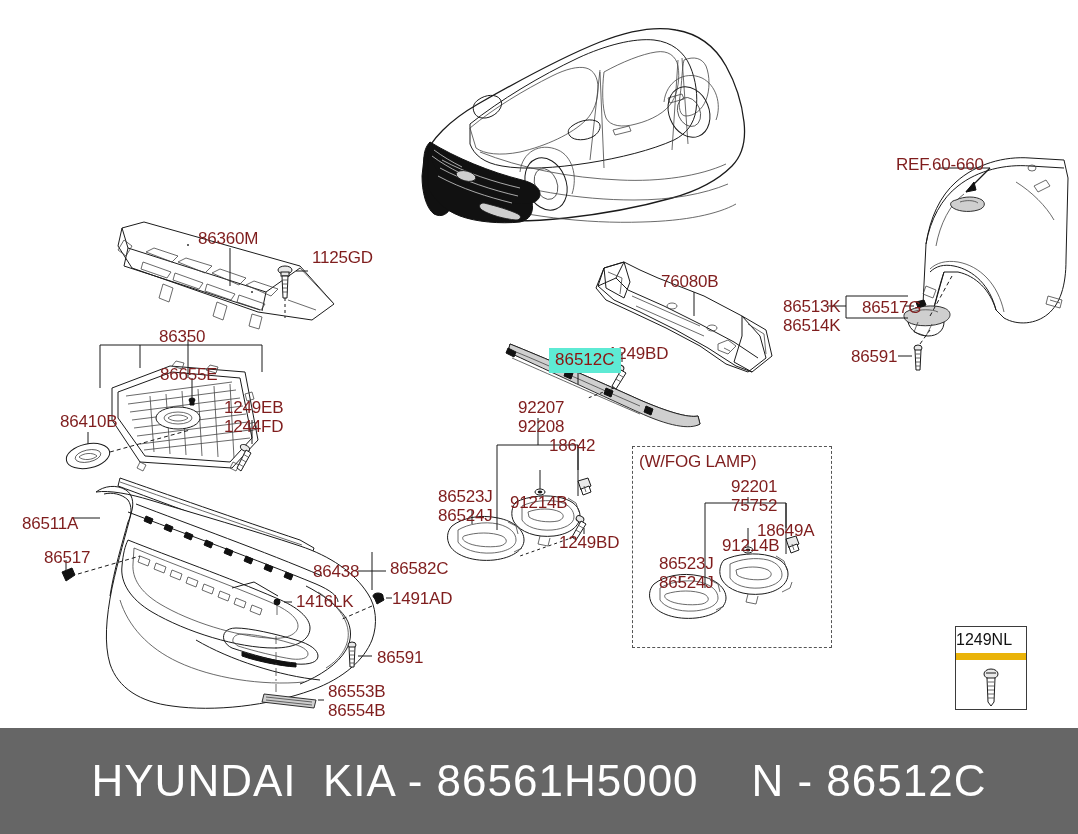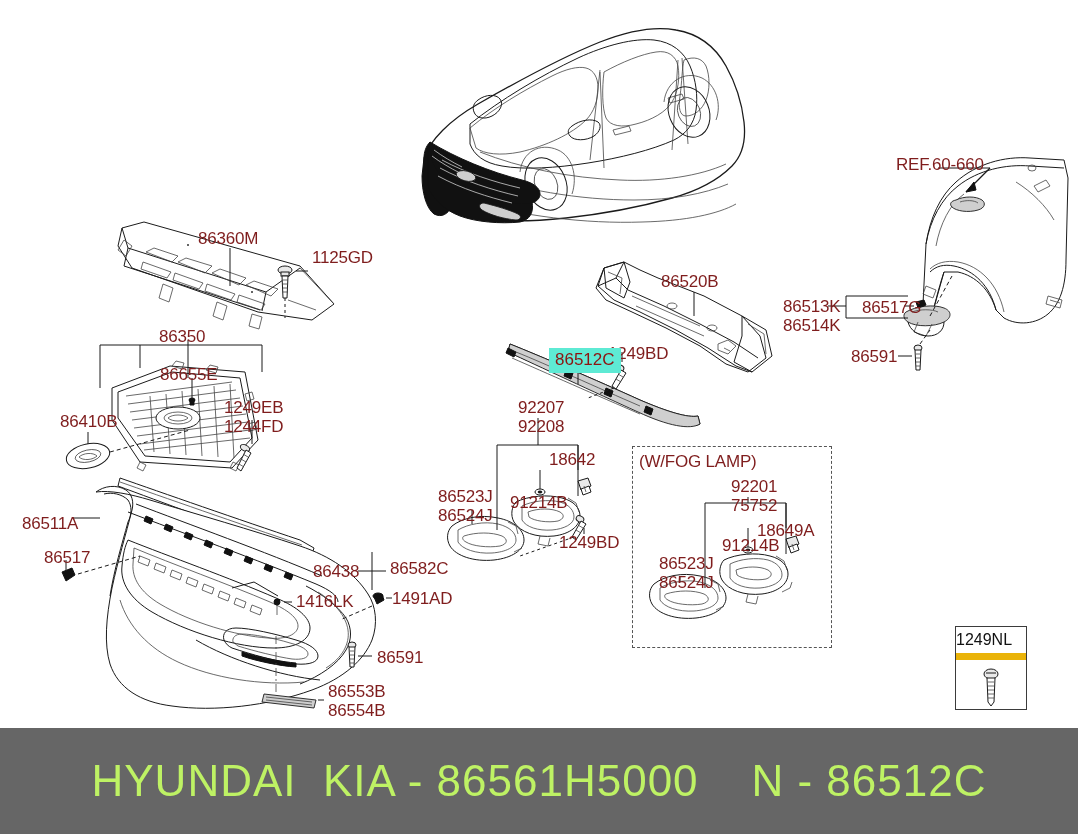--- a/index.html
+++ b/index.html
@@ -10,21 +10,21 @@
   .lbl{position:absolute;font-family:"Liberation Sans",sans-serif;font-size:17px;color:#7f1d1d;white-space:pre;line-height:19px;letter-spacing:-.2px;}
   .lbl.two{line-height:19px;}
   .hl{position:absolute;font-family:"Liberation Sans",sans-serif;font-size:17px;color:#8d1310;background:#5eead4;padding:3px 6px 4px 6px;white-space:nowrap;line-height:18px;}
   .legend{position:absolute;border:1px solid #3b3b3b;background:#fff;}
   .legend .lgbar{border-bottom:7px solid #eab308;height:26px;display:flex;align-items:center;}
   .legend .lgtxt{font-size:16px;color:#111;}
   .legend .lgbody{height:54px;display:flex;align-items:center;justify-content:center;}
   .fogbox{position:absolute;border:1px dashed #555;background:transparent;}
   #footer{position:absolute;left:0;top:728px;width:1078px;height:106px;background:#666666;}
   #footer .ftxt{position:absolute;left:0;top:0;width:1078px;height:106px;display:flex;align-items:center;justify-content:center;}
-  #footer .ftxt span{color:#bef264;font-size:44px;font-family:"Liberation Sans",sans-serif;letter-spacing:1px;white-space:pre;}
+  #footer .ftxt span{color:#ffffff;font-size:44px;font-family:"Liberation Sans",sans-serif;letter-spacing:1px;white-space:pre;}
   svg{display:block;}
   .ln{stroke:#1b1b1b;stroke-width:1;fill:none;}
   .ln2{stroke:#1b1b1b;stroke-width:1.3;fill:none;}
   .thin{stroke:#444;stroke-width:.8;fill:none;}
   .fillw{fill:#ffffff;stroke:#1b1b1b;stroke-width:1;}
   .filld{fill:#111;stroke:#111;stroke-width:1;}
   .fillg{fill:#e9e9e9;stroke:#1b1b1b;stroke-width:1;}
   .fillm{fill:#cfcfcf;stroke:#1b1b1b;stroke-width:.9;}
 </style>
 </head>
@@ -521,25 +521,25 @@
     <div class="lbl" style="left:22px;top:514px;">86511A</div>
     <div class="lbl" style="left:44px;top:548px;">86517</div>
     <div class="lbl" style="left:313px;top:562px;">86438</div>
     <div class="lbl" style="left:390px;top:559px;">86582C</div>
     <div class="lbl" style="left:296px;top:592px;">1416LK</div>
     <div class="lbl" style="left:392px;top:589px;">1491AD</div>
     <div class="lbl" style="left:377px;top:648px;">86591</div>
     <div class="lbl two" style="left:328px;top:682px;">86553B
 86554B</div>
 
-    <div class="lbl" style="left:661px;top:272px;">86520B</div>
+    <div class="lbl" style="left:661px;top:272px;">76080B</div>
     <div class="lbl" style="left:608px;top:344px;">1249BD</div>
     <div class="lbl two" style="left:518px;top:398px;">92207
 92208</div>
-    <div class="lbl" style="left:549px;top:450px;text-align:center;">18642</div>
+    <div class="lbl" style="left:549px;top:436px;text-align:center;">18642</div>
     <div class="lbl" style="left:510px;top:493px;">91214B</div>
     <div class="lbl two" style="left:438px;top:487px;">86523J
 86524J</div>
     <div class="lbl" style="left:559px;top:533px;">1249BD</div>
 
     <div class="lbl" style="left:896px;top:155px;">REF.60-660</div>
     <div class="lbl two" style="left:783px;top:297px;">86513K
 86514K</div>
     <div class="lbl" style="left:862px;top:298px;">86517G</div>
     <div class="lbl" style="left:851px;top:347px;">86591</div>

